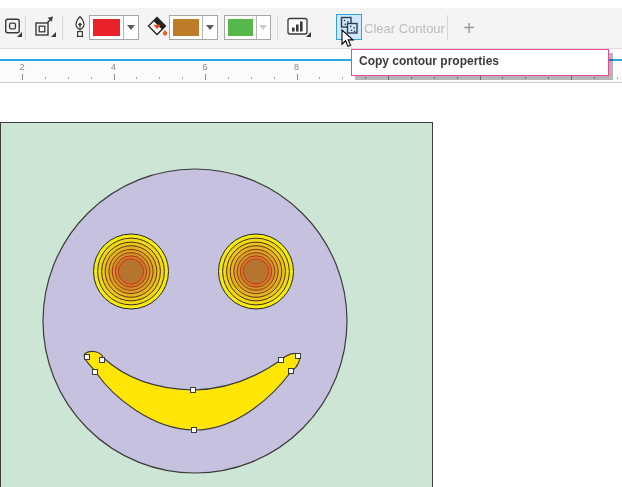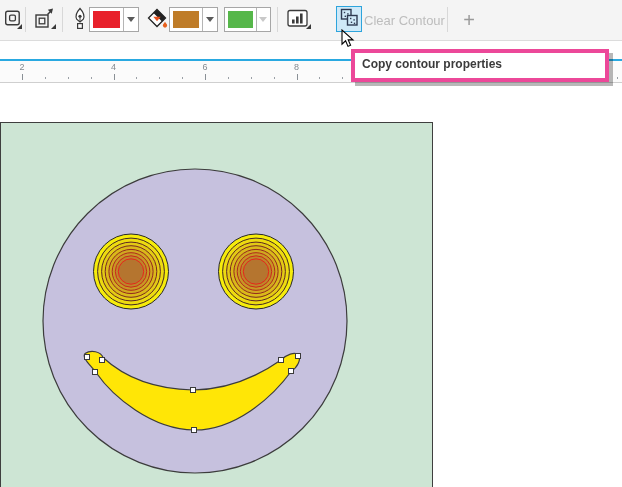--- a/index.html
+++ b/index.html
@@ -2,21 +2,21 @@
 <html><head>
 <meta charset="utf-8">
 <style>
   html,body{margin:0;padding:0;}
   body{
     width:622px;height:487px;position:relative;overflow:hidden;
     background:#ffffff;font-family:"Liberation Sans",sans-serif;
     -webkit-font-smoothing:antialiased;
   }
   
-  .toolbar{position:absolute;left:0;top:0;width:622px;height:40px;
+  .toolbar{position:absolute;left:0;top:8px;width:622px;height:40px;
     background:#f4f4f4;border-bottom:1px solid #dcdcdc;z-index:2;}
   .tb-btn{position:absolute;top:6px;height:26px;display:flex;align-items:center;
     justify-content:center;box-sizing:border-box;}
   .tb-sep{position:absolute;top:7px;height:25px;width:1px;background:#d8d8d8;}
   .flyout{position:absolute;right:2px;bottom:3px;width:0;height:0;
     border-left:5px solid transparent;border-bottom:5px solid #3a3a3a;}
   .color-ctl{position:absolute;top:7px;height:25px;box-sizing:border-box;
     background:#fff;border:1px solid #a6a6a6;display:flex;align-items:stretch;}
   .swatch{margin:3px;width:28px;}
   .dd-zone{width:15px;border-left:1px solid #b5b5b5;display:flex;
@@ -32,21 +32,21 @@
   
   .ruler{position:absolute;left:0;top:59px;width:622px;height:21px;
     background:#fbfbfb;border-top:2px solid #29a9e1;border-bottom:1px solid #cfcfcf;
     z-index:2;}
   .tick-label{position:absolute;top:1px;transform:translateX(-50%);
     font-size:9px;color:#838a90;}
   .tick-major{position:absolute;bottom:2px;width:1px;height:6px;background:#8a9096;}
   .tick-minor{position:absolute;bottom:3px;width:1px;height:2px;background:#9aa0a6;}
   
   .tooltip{position:absolute;left:351px;top:49px;width:258px;box-sizing:border-box;
-    background:#fff;border:4px solid #ec4899;padding:4px 7px 6px 7px;
+    background:#fff;border:1px solid #ec4899;padding:4px 7px 6px 7px;
     box-shadow:4px 4px 0 rgba(0,0,0,0.28);z-index:10;color:#3b3b3b;}
   .tooltip .tt-title{font-size:12px;font-weight:bold;margin:0 0 1px 0;}
   .tooltip .tt-body{font-size:11.4px;line-height:1.3;}
   
   .doc-canvas{position:absolute;left:0;top:122px;width:433px;height:365px;
     box-sizing:border-box;border:1px solid #3f3f3f;border-bottom:none;z-index:1;}
   .doc-canvas svg{position:absolute;left:0;top:0;}
   
   .cursor{position:absolute;left:341px;top:29px;z-index:20;pointer-events:none;}
 </style>

